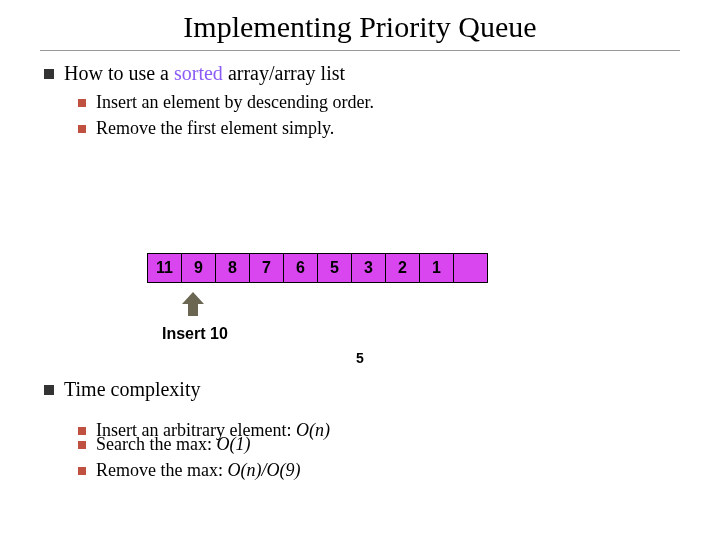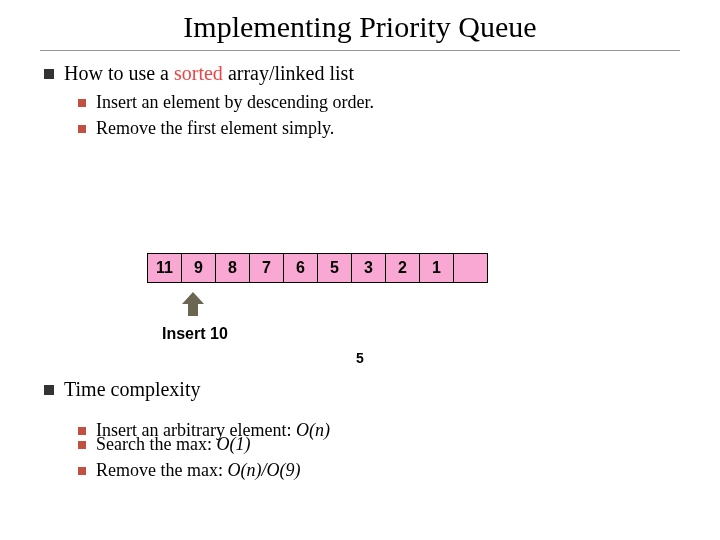--- a/index.html
+++ b/index.html
@@ -54,33 +54,33 @@
   }
   .bullet-l2 .sq2 {
     display: inline-block;
     width: 8px;
     height: 8px;
     background: #c05040;
     margin-right: 10px;
     vertical-align: 1px;
   }
   .muted {
-    color: #ef4444;
+    color: #8b5cf6;
   }
   .array {
     position: absolute;
     top: 253px;
     left: 147px;
     display: flex;
   }
   .cell {
     width: 35px;
     height: 30px;
     border: 1px solid #000;
-    background: #f9a8d4;
+    background: #d946ef;
     box-sizing: border-box;
     margin-left: -1px;
     text-align: center;
     line-height: 28px;
     font-family: Arial, Helvetica, sans-serif;
     font-size: 16px;
     font-weight: bold;
   }
   .cell:first-child { margin-left: 0; }
   .arrow-up {
@@ -128,21 +128,21 @@
 </style>
 </head>
 <body>
 
 <div class="slide">
 
   <div class="title">Implementing Priority Queue</div>
   <div class="hr"></div>
 
   <div class="bullet-l1" style="top:62px; left:44px;">
-    <span class="sq"></span><span>How to use a </span><span class="muted">sorted</span><span> array/linked list</span>
+    <span class="sq"></span><span>How to use a </span><span class="muted">sorted</span><span> array/array list</span>
   </div>
 
   <div class="bullet-l2" style="top:92px; left:78px;text-align:center;">
     <span class="sq2"></span><span>Insert an element by descending order.</span>
   </div>
 
   <div class="bullet-l2" style="top:118px; left:78px;">
     <span class="sq2"></span><span>Remove the first element simply.</span>
   </div>
 

